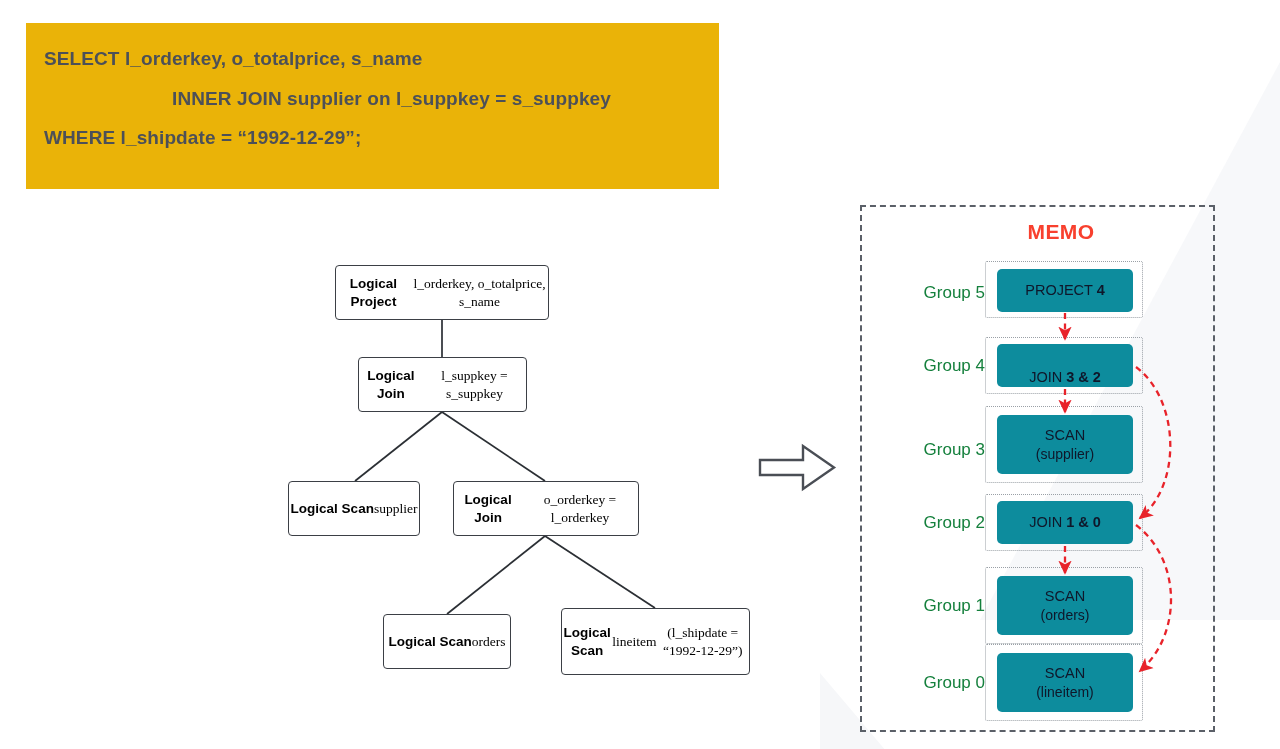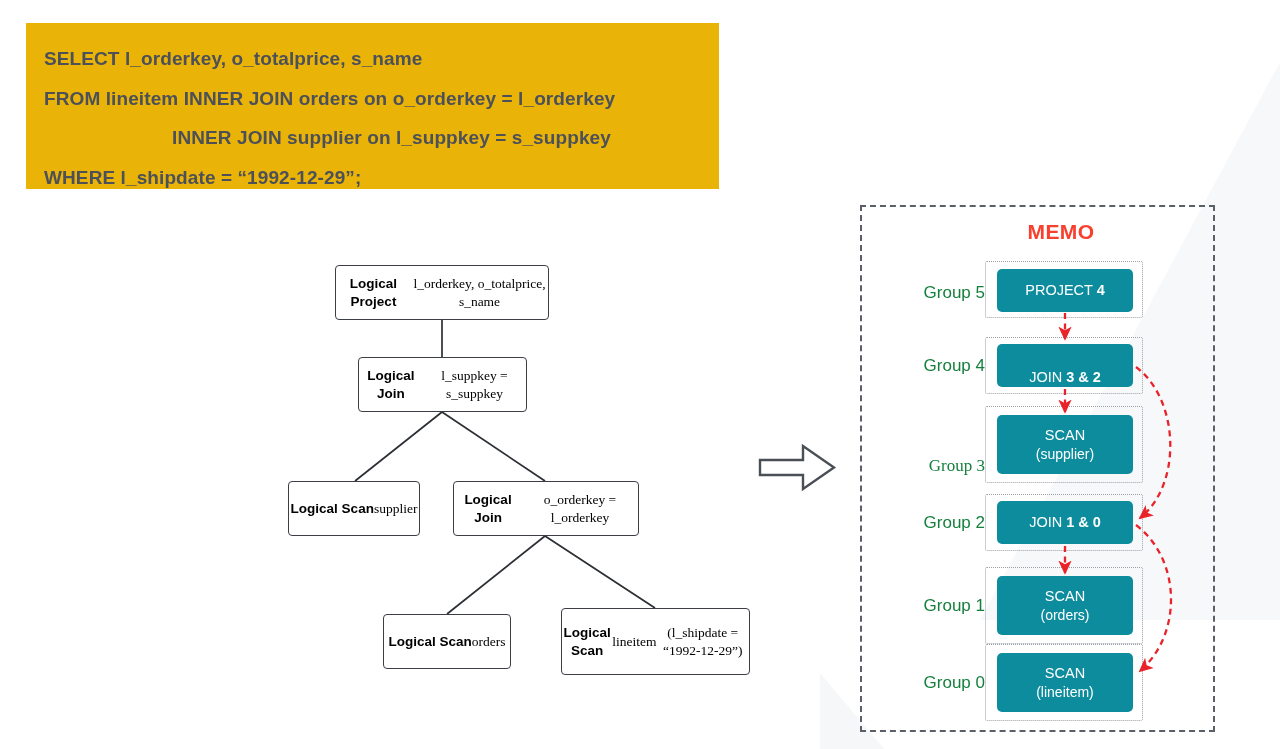--- a/index.html
+++ b/index.html
@@ -82,21 +82,21 @@
   .slot{ 
     position:absolute;left:985px;width:158px;
     border:1.6px dotted #9aa0a6;
     box-sizing:border-box;
     border-radius:2px;
   }
   .opbox{
     position:absolute;left:997px;width:136px;
     background:#0d8c9d;
     border-radius:5px;
-    color:#ffffff;
+    color:#0f172a;
     display:flex;flex-direction:column;
     align-items:center;justify-content:center;
     text-align:center;
     box-sizing:border-box;
   }
   .opbox .l1{font-size:14.5px;line-height:19px;font-weight:normal;}
   .opbox .l2{font-size:14px;line-height:19px;font-weight:normal;}
   .opbox b{font-weight:bold;}
 
   .memo-arrows{position:absolute;left:860px;top:205px;width:360px;height:530px;pointer-events:none;}
@@ -104,21 +104,20 @@
 </head>
 <body>
 
 <div id="root">
 
   <div class="corner-wedge"></div>
   <div class="corner-wedge2"></div>
 
   <div class="sql-block">
     <div class="sql-line">SELECT l_orderkey, o_totalprice, s_name</div>
-    <div class="sql-line">FROM lineitem INNER JOIN orders on o_orderkey = l_orderkey</div>
     <div class="sql-line indent">INNER JOIN supplier on l_suppkey = s_suppkey</div>
     <div class="sql-line">WHERE l_shipdate = “1992-12-29”;</div>
   </div>
 
   <svg class="tree-svg">
 
     <line x1="442" y1="320" x2="442" y2="357" stroke="#2b2f34" stroke-width="1.7"></line>
 
     <line x1="442" y1="412" x2="355" y2="481" stroke="#2b2f34" stroke-width="1.7"></line>
 
@@ -162,21 +161,21 @@
 
   <svg class="big-arrow" width="80" height="55" viewBox="0 0 80 55">
     <path d="M2 20 L45 20 L45 6 L76 27.5 L45 49 L45 35 L2 35 Z" fill="#ffffff" stroke="#4a4e55" stroke-width="2.4" stroke-linejoin="miter"></path>
   </svg>
 
   <div class="memo-panel"></div>
   <div class="memo-title">MEMO</div>
 
   <div class="group-label" style="top:283px;">Group 5</div>
   <div class="group-label" style="top:356px;">Group 4</div>
-  <div class="group-label" style="top:456px;font-family:Liberation Serif, serif;">Group 3</div>
+  <div class="group-label" style="top:440px;">Group 3</div>
   <div class="group-label" style="top:513px;">Group 2</div>
   <div class="group-label" style="top:596px;">Group 1</div>
   <div class="group-label" style="top:673px;">Group 0</div>
 
   <div class="slot" style="top:261px;height:57px;"></div>
   <div class="slot" style="top:337px;height:57px;"></div>
   <div class="slot" style="top:406px;height:77px;"></div>
   <div class="slot" style="top:494px;height:57px;"></div>
   <div class="slot" style="top:567px;height:77px;"></div>
   <div class="slot" style="top:644px;height:77px;"></div>

